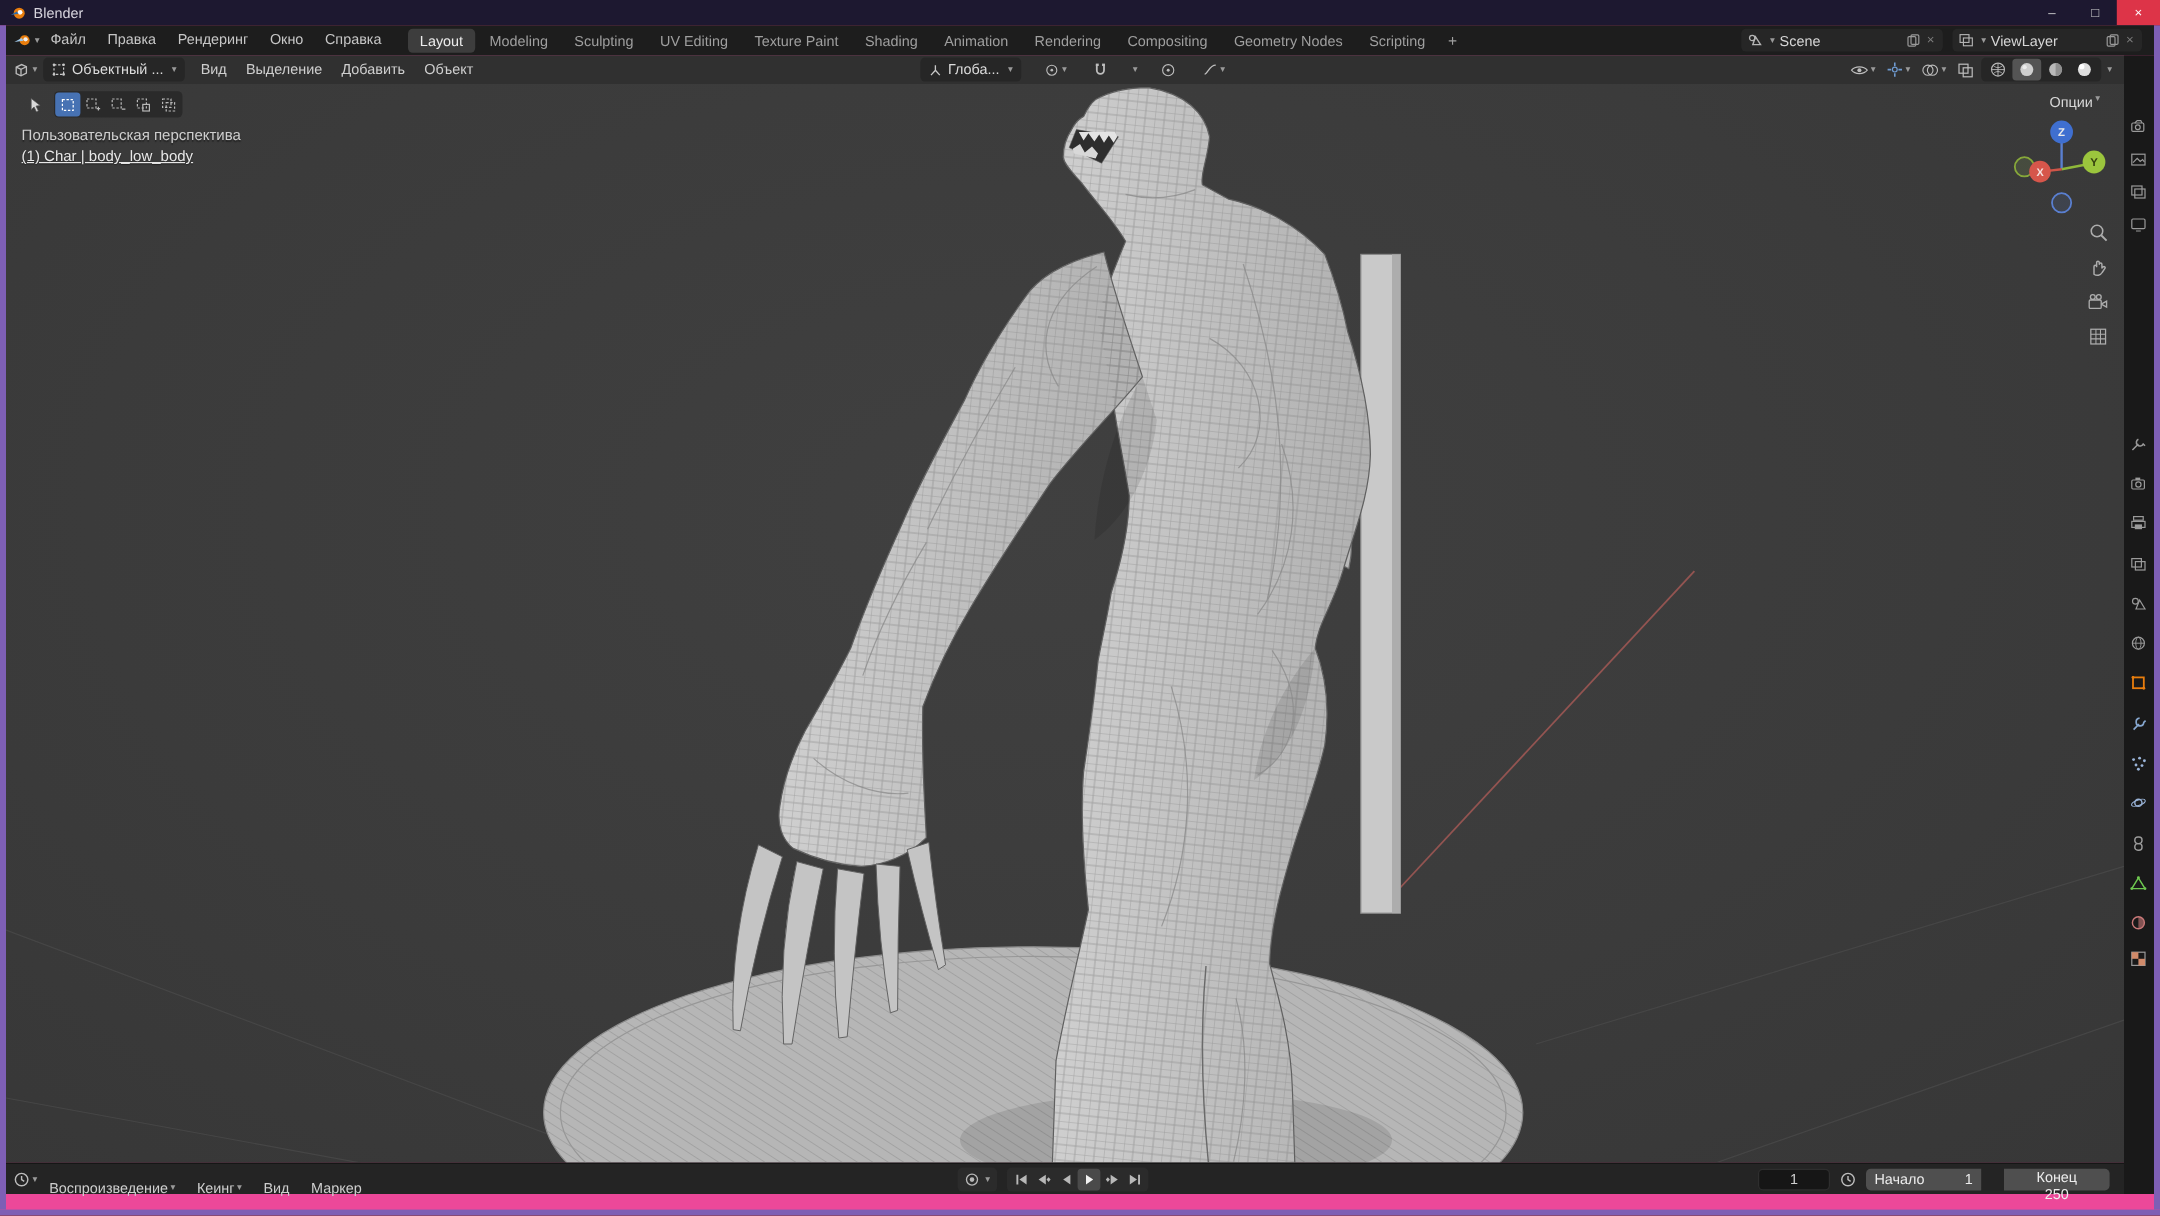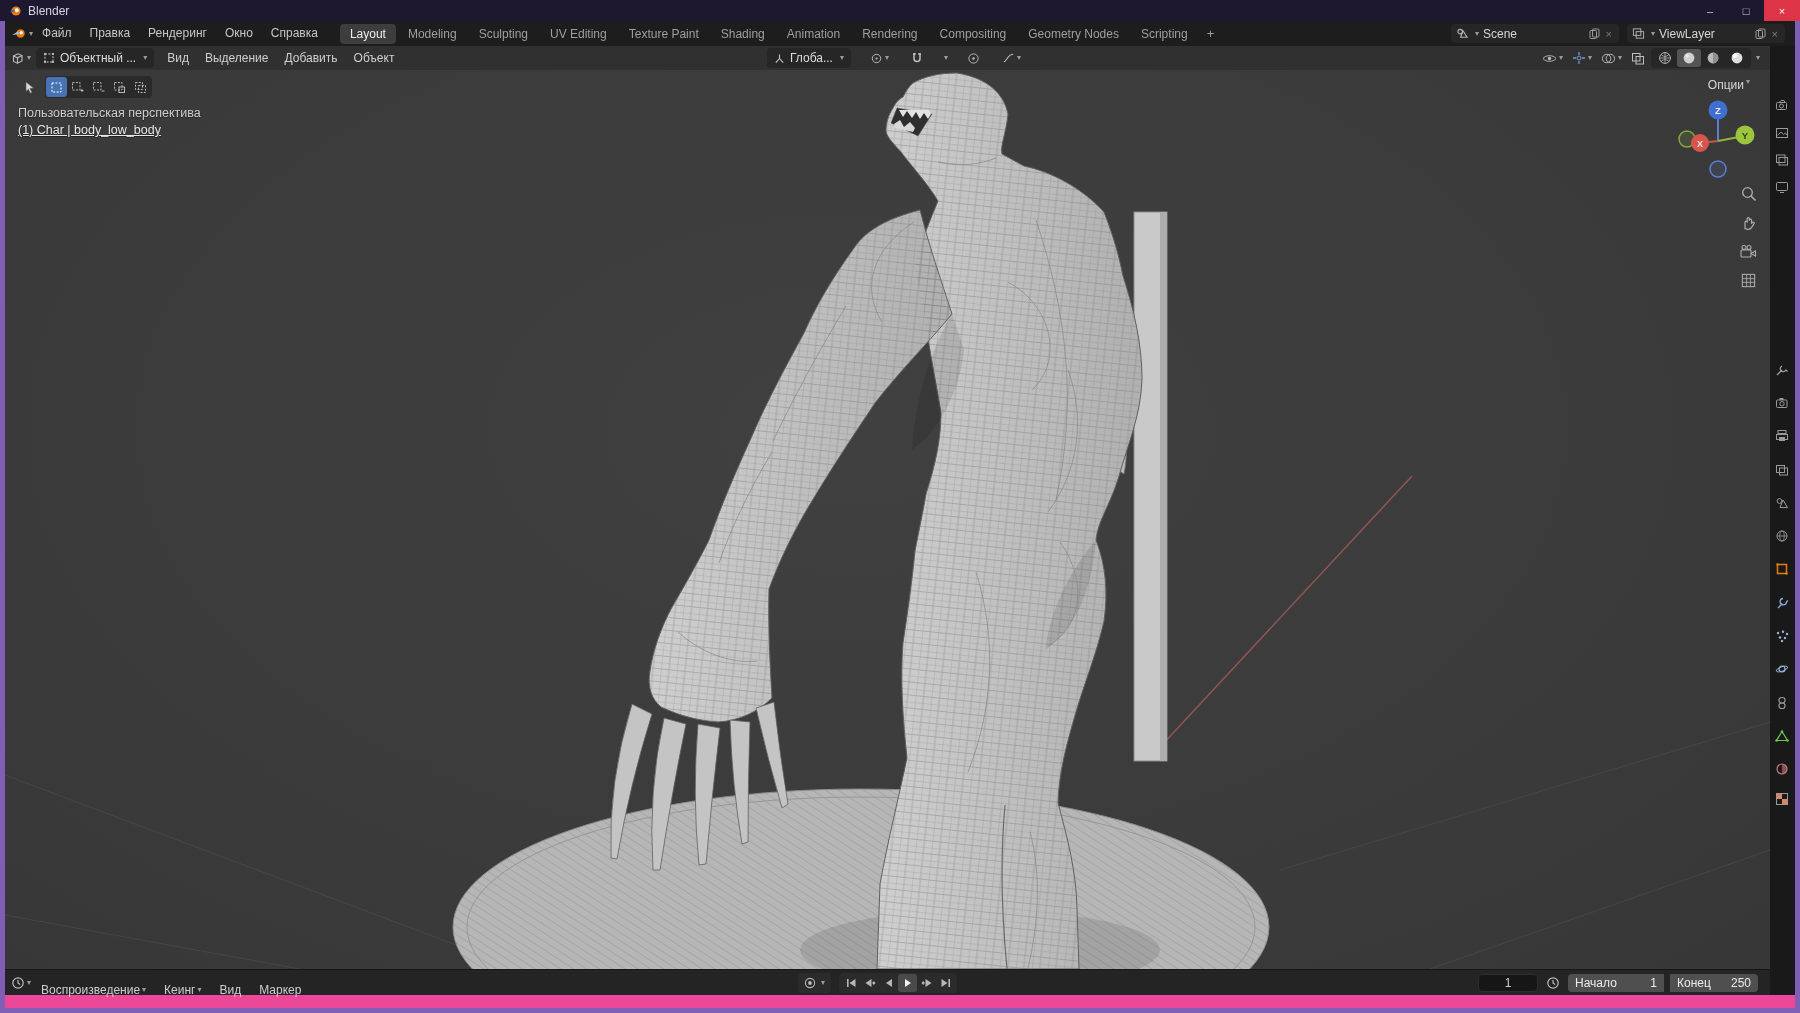--- a/index.html
+++ b/index.html
@@ -55,24 +55,24 @@
   #timeline{left:5px;top:969px;width:1765px;height:26px;background:#242424;display:flex;align-items:center;padding:0 6px;position:absolute;border-top:1px solid #161616;}
   .tl-left{display:flex;align-items:center;gap:2px;}
   .tl-menu{padding:0 8px;color:#cfcfcf;display:flex;align-items:center;margin-top:14px;}
   .tl-center{position:absolute;left:793px;display:flex;align-items:center;gap:8px;}
   .rec-grp{background:#2b2b2b;border-radius:4px;height:20px;display:flex;align-items:center;padding:0 6px;gap:3px;}
   .trans-grp{background:#2b2b2b;border-radius:4px;height:20px;display:flex;align-items:center;padding:0 2px;}
   .tbtn{width:19px;height:18px;display:flex;align-items:center;justify-content:center;border-radius:3px;}
   .tbtn.play{background:#4a4a4a;}
   .tl-right{position:absolute;right:12px;display:flex;align-items:center;gap:8px;}
   .frame-field{width:60px;height:18px;background:#161616;border:1px solid #2e2e2e;border-radius:4px;display:flex;align-items:center;justify-content:center;color:#cfcfcf;}
-  .range-grp{display:flex;gap:6px;}
+  .range-grp{display:flex;gap:19px;}
   .range-seg{background:#4f4f4f;height:18px;display:flex;align-items:center;justify-content:space-between;padding:0 7px;color:#ececec;}
   .range-seg.start{border-radius:4px 0 0 4px;width:96px;}
-  .range-seg.end{border-radius:0 4px 4px 0;width:88px;}
+  .range-seg.end{border-radius:0 4px 4px 0;width:88px;flex-direction:column;}
   
   #statusbar{left:5px;top:995px;width:1790px;height:13px;background:#272727;display:flex;align-items:center;color:#8f8f8f;font-size:11px;position:absolute;}
   .sb-ver{margin-left:auto;margin-right:10px;color:#9e9e9e;}
   svg text{font-family:"Liberation Sans","DejaVu Sans",sans-serif;}
 </style>
 </head>
 <body>
 
 <div id="win">
 

